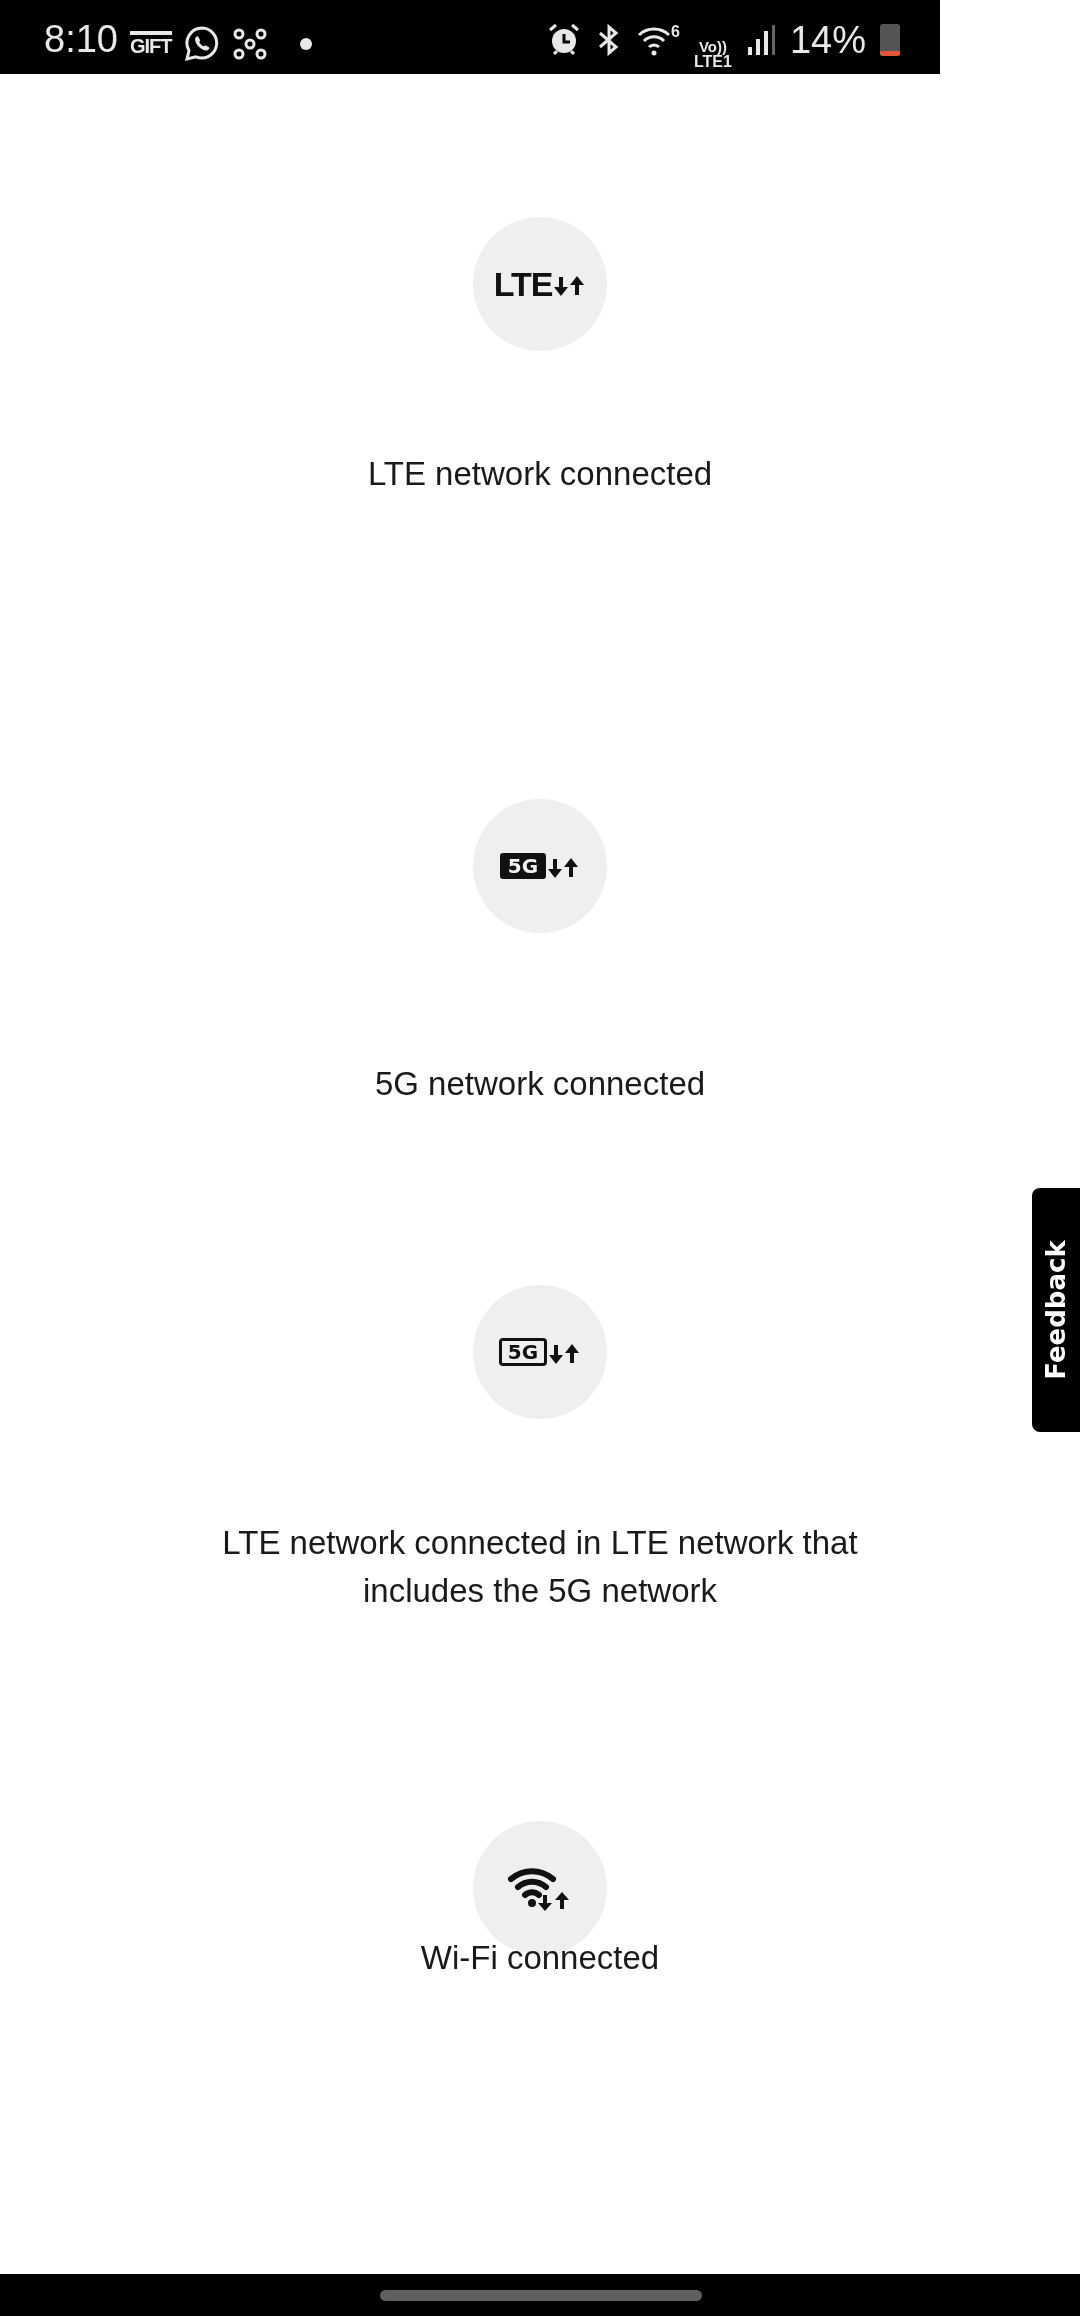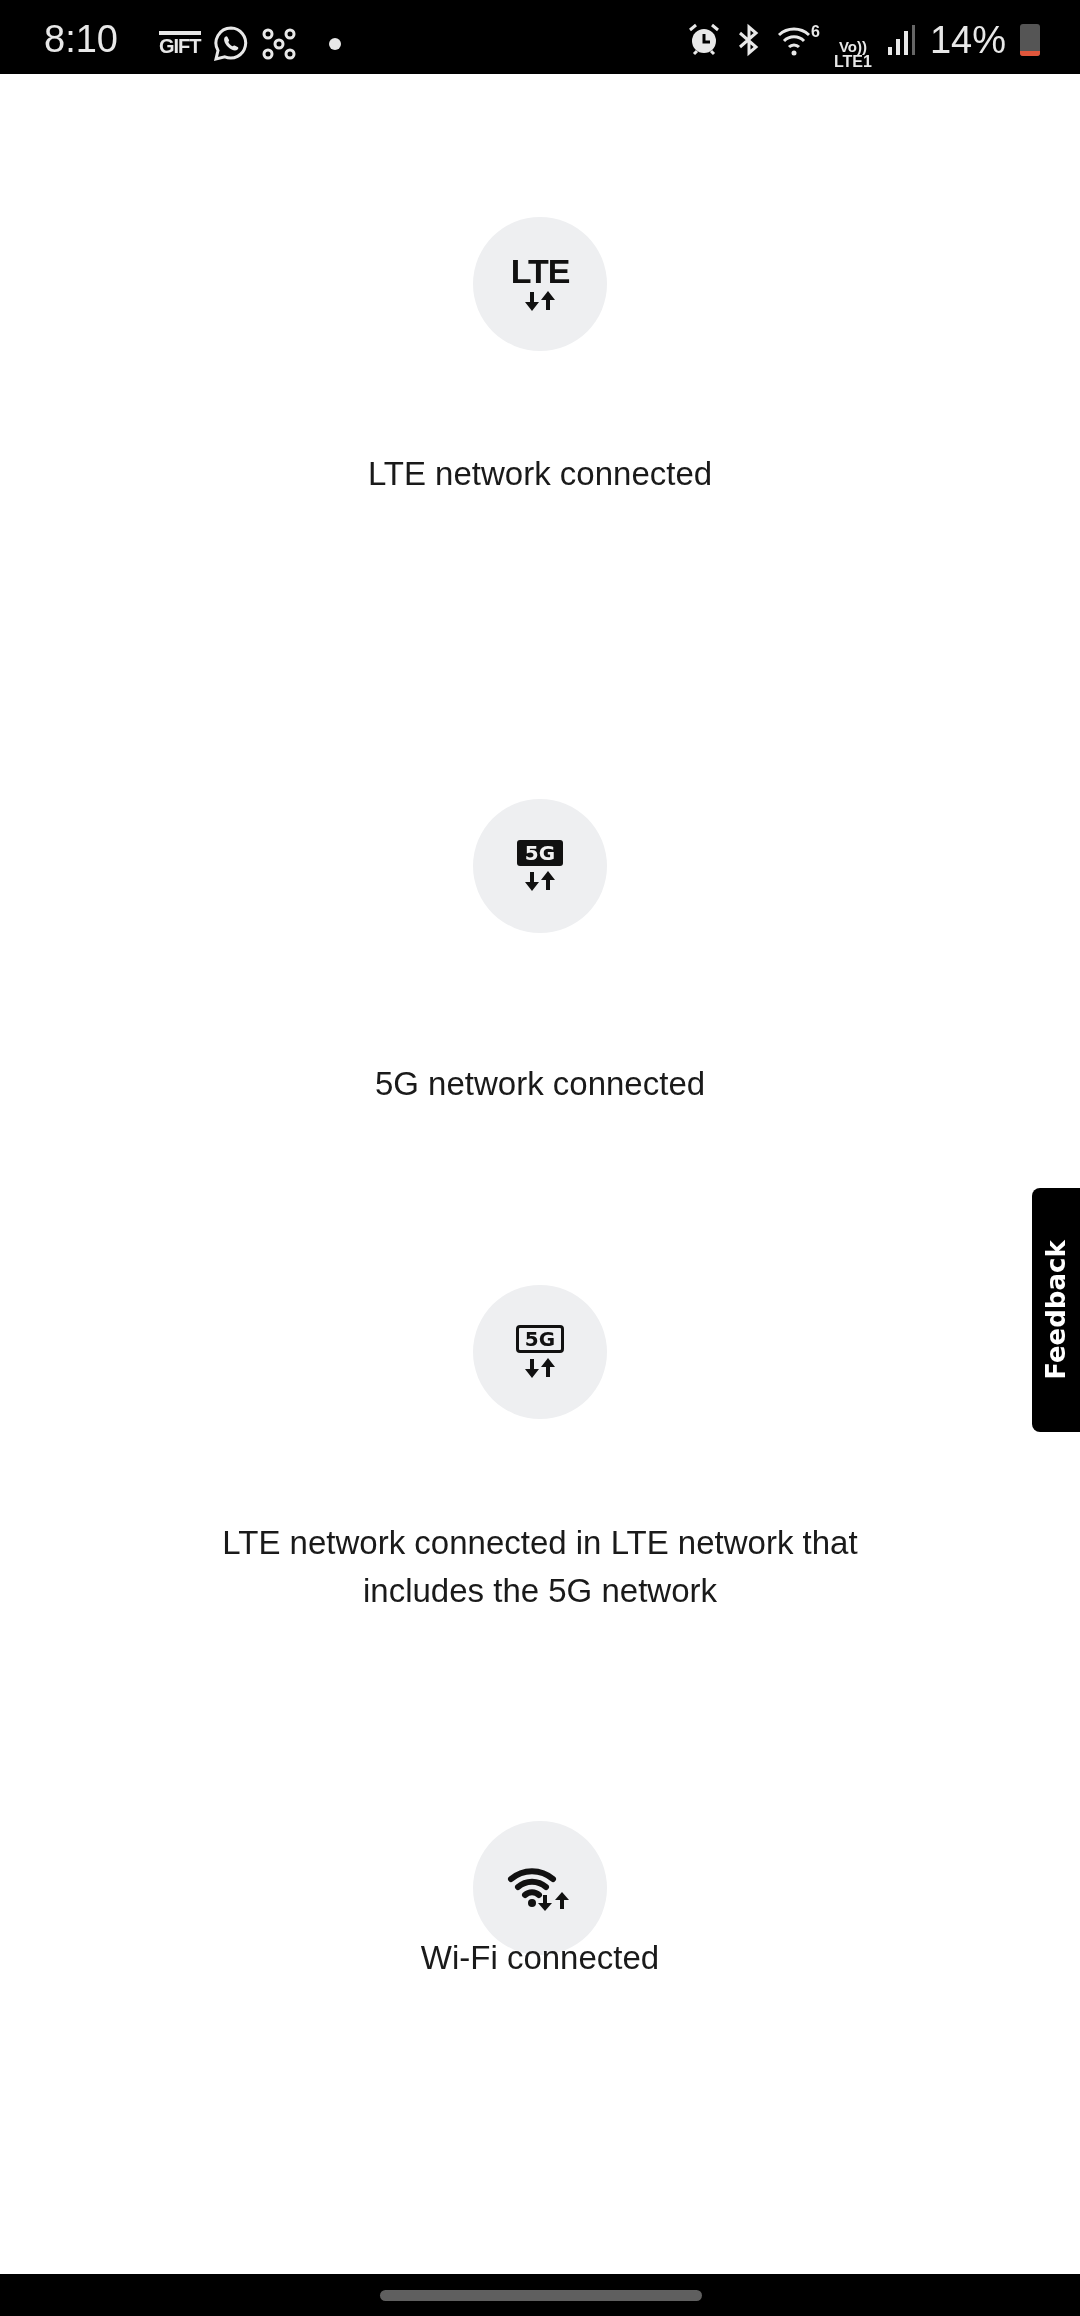--- a/index.html
+++ b/index.html
@@ -1,29 +1,29 @@
 <!DOCTYPE html>
 <html><head>
 <meta charset="utf-8">
 <style>
   * { box-sizing: border-box; margin: 0; padding: 0; }
   html, body { width: 1080px; height: 2316px; background: #ffffff; overflow: hidden; }
   body { position: relative; font-family: "DejaVu Sans", sans-serif; color: #1a1a1a; }
 
-  .status-bar { position: absolute; left: 0; top: 0; width: 1080px; height: 74px; background: #000; color: #e8e8e8; }
+  .status-bar { position: absolute; left: 0; top: 0; width: 940px; height: 74px; background: #000; color: #e8e8e8; }
   .sb-time { position: absolute; left: 44px; top: 18px; font-family: "Liberation Sans", sans-serif; font-size: 38px; color: #e8e8e8; }
   .sb-left-icons { position: absolute; left: 130px; top: 22px; height: 44px; display: flex; align-items: center; gap: 10px; }
   .sb-right { position: absolute; right: 40px; top: 18px; height: 44px; display: flex; align-items: center; gap: 14px; }
   .sb-pct { font-family: "Liberation Sans", sans-serif; font-size: 38px; color: #e8e8e8; }
   .battery { width: 20px; height: 32px; border-radius: 3px; background: #555; position: relative; overflow: hidden; }
   .battery::before { content: ""; position: absolute; left: 6px; top: -3px; width: 8px; height: 4px; background: #555; }
   .battery .lvl { position: absolute; left: 0; bottom: 0; width: 100%; height: 5px; }
   .lte-badge { font-family: "Liberation Sans", sans-serif; font-size: 15px; line-height: 15px; color: #e8e8e8; font-weight: bold; text-align: center; margin-top: 28px; }
-  .gift { font-family: "Liberation Sans", sans-serif; font-weight: bold; font-size: 20px; color: #e8e8e8; letter-spacing: -1px; border-top: 4px solid #e8e8e8; line-height: 22px; margin-left: 29px; }
-  .circle { position: absolute; left: 473px; width: 134px; height: 134px; border-radius: 50%; background: #eeeff1; display: flex; align-items: center; justify-content: center; flex-direction: column; }
+  .gift { font-family: "Liberation Sans", sans-serif; font-weight: bold; font-size: 20px; color: #e8e8e8; letter-spacing: -1px; border-top: 4px solid #e8e8e8; line-height: 22px; }
+  .circle { position: absolute; left: 473px; width: 134px; height: 134px; border-radius: 50%; background: #eeeff1; display: flex; align-items: center; justify-content: center; flex-direction: row; }
   .label { position: absolute; left: 140px; width: 800px; text-align: center; font-family: Liberation Sans, sans-serif; font-size: 33px; line-height: 48px; color: #1a1a1a; }
 
   .lte-text { font-family: "Liberation Sans", sans-serif; font-weight: bold; font-size: 34px; line-height: 30px; color: #111; letter-spacing: -1px; }
   .arrows { display: flex; gap: 2px; margin-top: 4px; }
   .g5-filled { background: #111; color: #f2f2f2; font-family: "DejaVu Sans", sans-serif; font-weight: bold; font-size: 20px; line-height: 26px; padding: 0 8px; border-radius: 3px; }
   .g5-outline { border: 3px solid #111; color: #111; font-family: "DejaVu Sans", sans-serif; font-weight: bold; font-size: 20px; line-height: 22px; padding: 0 6px; border-radius: 4px; }
 
   .feedback-tab { position: absolute; left: 1032px; top: 1188px; width: 48px; height: 244px; background: #000; border-radius: 8px 0 0 8px; display: flex; align-items: center; justify-content: center; }
   .feedback-tab span { transform: rotate(-90deg); white-space: nowrap; color: #fff; font-family: "DejaVu Sans", sans-serif; font-weight: bold; font-size: 26px; }
 

